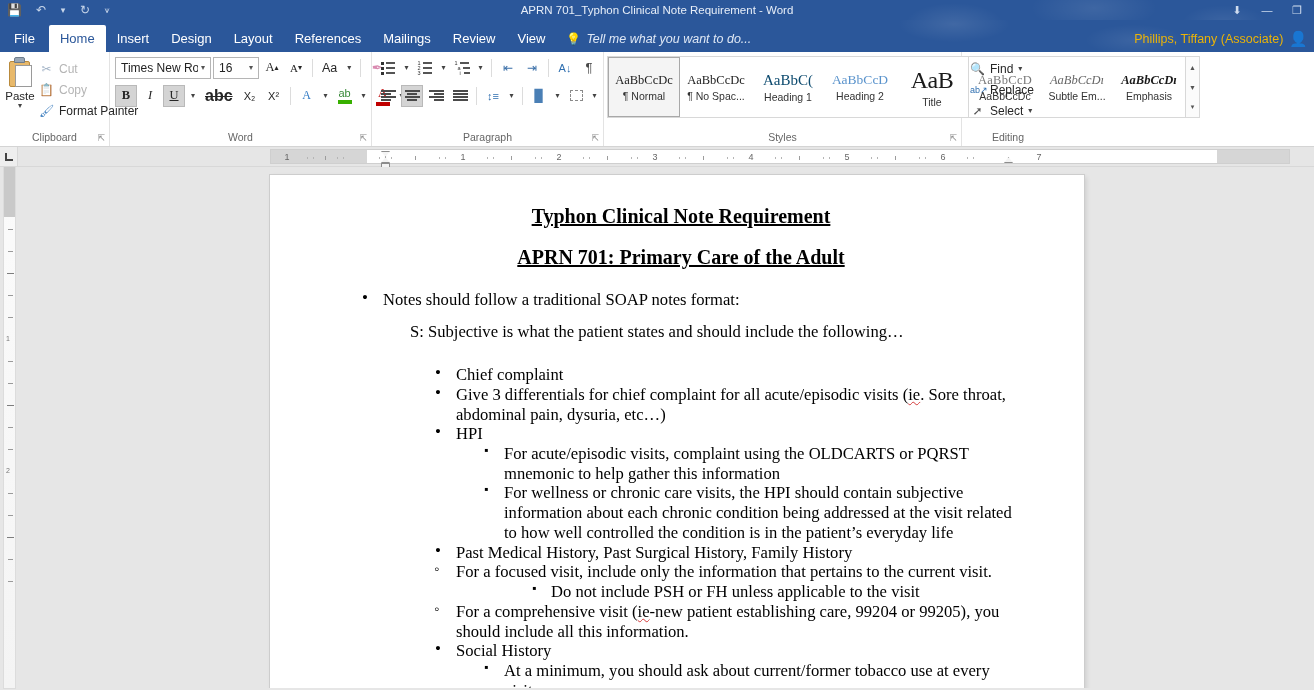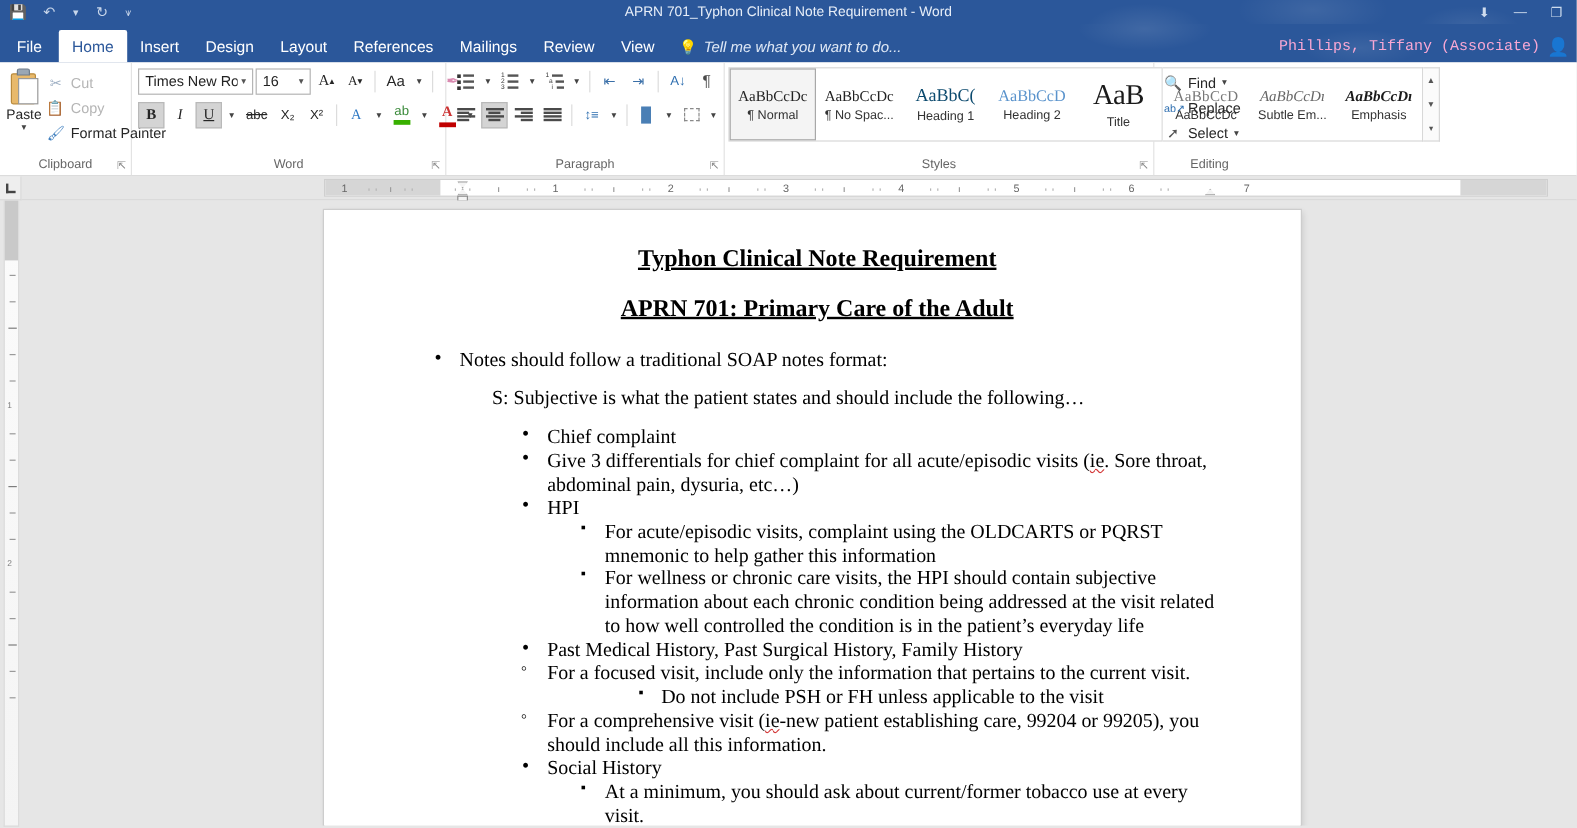--- a/index.html
+++ b/index.html
@@ -90,21 +90,21 @@
     z-index: 2;
   }
   .bulb {
     display: inline-block; color: #ffd24d; font-size: 12px;
     font-style: normal;
   }
   .user-area {
     margin-left: auto; display: flex; align-items: center; gap: 6px;
     padding: 0 4px 4px 0; z-index: 2;
   }
-  .user-name { color: #f9a8d4; font-size: 12.5px; white-space: nowrap; font-family: Liberation Mono, monospace; }
+  .user-name { color: #eab308; font-size: 12.5px; white-space: nowrap; }
   .share-ico { color: #ffffff; font-size: 15px; padding-right: 2px; }
 
   
   .ribbon {
     position: relative;
     height: 95px;
     background: #ffffff;
     border-bottom: 1px solid #d4d4d4;
     display: flex;
     align-items: stretch;
@@ -188,21 +188,21 @@
   .rb b { font-family: "Liberation Serif", serif; font-weight: bold; }
   .rb i { font-family: "Liberation Serif", serif; font-style: italic; }
   .rb u { font-family: "Liberation Serif", serif; text-decoration: underline; }
   .sup { font-size: 11px; }
   .vsep { width: 1px; height: 18px; background: #dcdcdc; margin: 0 3px; }
   .clrbtn { position: relative; display: flex; flex-direction: column; align-items: center;
             height: 22px; justify-content: center; min-width: 20px; }
   .clrbar { width: 14px; height: 4px; margin-top: 1px; }
   .ico-A-blue { color: #2f79c4; font-size: 12px; font-family: "Liberation Serif", serif; }
   .ico-A-red  { color: #c33; font-size: 12px; font-weight: bold; font-family: "Liberation Serif", serif; }
-  .ico-abc { font-size: 11px; }
+  .ico-abc { font-size: 16px; font-weight: bold; }
   .hl-ico { font-size: 11px; color: #3a8a3a; }
   .eraser { color: #d98ab0; font-size: 13px; }
 
   
   .g-par { width: 232px; }
   .pb {
     height: 22px; min-width: 22px;
     display: flex; align-items: center; justify-content: center;
     border: 1px solid transparent;
     font-size: 12px; color: #3a3a3a;
@@ -382,21 +382,21 @@
   }
   .doc-h span { text-decoration: underline; }
   .doc-h.h2 { margin-bottom: 20px; }
 
   ul.lvl1 { list-style: none; margin: 0; padding: 0; }
   .b1 { position: relative; padding-left: 47px; margin-bottom: 0; }
   .b1::before {
     content: "\2022"; position: absolute; left: 26px; top: -2px;
     font-size: 17px;
   }
-  .plain-ind { padding-left: 74px; margin-top: 13px; margin-bottom: 12px; }
+  .plain-ind { padding-left: 74px; margin-top: 13px; margin-bottom: 23px; }
 
   ul.lvl2 { list-style: none; margin: 0; padding: 0; }
   .b2 { position: relative; padding-left: 120px; }
   .b2::before {
     content: "\2022"; position: absolute; left: 99px; top: -2px; font-size: 17px;
   }
   .b2o::before { content: "\25E6"; left: 98px; top: -1px; font-size: 15px; }
 
   ul.lvl3 { list-style: none; margin: 0; padding: 0; }
   .b3 { position: relative; padding-left: 168px; }

